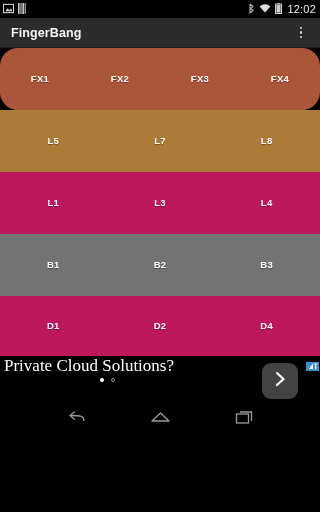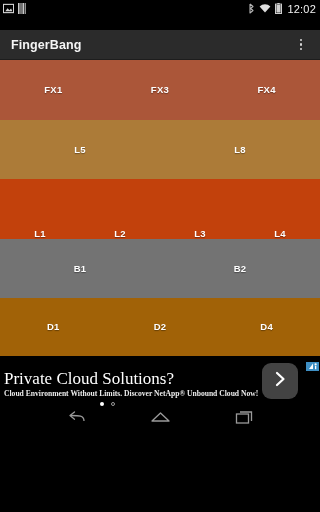--- a/index.html
+++ b/index.html
@@ -32,21 +32,20 @@
   }
   .sb-ico { display:block; }
 
   
   .actionbar {
     height:30px; flex:0 0 30px;
     background:#2b2b2b;
     display:flex; align-items:center;
     padding:0 10px 0 11px;
     border-bottom:1px solid #1d1d1d;
-    margin-top:12px;
   }
   .app-title {
     color:#f5f5f5; font-size:12.5px; font-weight:bold;
     letter-spacing:0.1px;
   }
   .overflow {
     margin-left:auto;
     width:18px; height:24px;
     display:flex; flex-direction:column;
     align-items:center; justify-content:center; gap:2px;
@@ -73,21 +72,21 @@
     letter-spacing:0.3px;
     text-shadow:0 1px 1px rgba(0,0,0,.35);
     user-select:none;
   }
 
   
   .ad {
     flex:0 0 50px; height:50px;
     background:#000;
     position:relative;
-    display:flex; align-items:flex-end;
+    display:flex; align-items:flex-start;
     overflow:hidden;
     cursor:pointer;
   }
   .ad-text { padding-left:4px; width:232px; }
   .ad-title {
     font-family:"Liberation Serif", serif;
     color:#ffffff;
     font-size:17px;
     line-height:19px;
     white-space:nowrap;
@@ -184,78 +183,83 @@
   <div class="actionbar">
     <span class="app-title">FingerBang</span>
     <div class="overflow">
       <i></i>
       <i></i>
       <i></i>
     </div>
   </div>
 
   <div class="grid">
-      <div class="pad-row" style="background: rgb(171, 86, 57); flex: 78 0 0px;">
+      <div class="pad-row" style="background: rgb(171, 86, 57); flex: 78 0 0px; border-radius: 18px;">
         <div class="pad">
           <span class="pad-label">FX1</span>
         </div>
         <div class="pad">
+          <span class="pad-label">FX2</span>
+        </div>
+        <div class="pad">
           <span class="pad-label">FX3</span>
         </div>
         <div class="pad">
           <span class="pad-label">FX4</span>
         </div>
       </div>
       <div class="pad-row" style="background: rgb(172, 123, 56); flex: 78 0 0px;">
         <div class="pad">
           <span class="pad-label">L5</span>
         </div>
         <div class="pad">
+          <span class="pad-label">L7</span>
+        </div>
+        <div class="pad">
           <span class="pad-label">L8</span>
         </div>
       </div>
-      <div class="pad-row" style="background: #c2410c; flex: 78 0 0px; align-items: flex-end;">
+      <div class="pad-row" style="background: #be185d; flex: 78 0 0px;">
         <div class="pad">
           <span class="pad-label">L1</span>
         </div>
         <div class="pad">
-          <span class="pad-label">L2</span>
-        </div>
-        <div class="pad">
           <span class="pad-label">L3</span>
         </div>
         <div class="pad">
           <span class="pad-label">L4</span>
         </div>
       </div>
       <div class="pad-row" style="background: #737373; flex: 78 0 0px;">
         <div class="pad">
           <span class="pad-label">B1</span>
         </div>
         <div class="pad">
           <span class="pad-label">B2</span>
         </div>
-      </div>
-      <div class="pad-row" style="background: #a16207; flex: 76 0 0px;">
+        <div class="pad">
+          <span class="pad-label">B3</span>
+        </div>
+      </div>
+      <div class="pad-row" style="background: #be185d; flex: 76 0 0px;">
         <div class="pad">
           <span class="pad-label">D1</span>
         </div>
         <div class="pad">
           <span class="pad-label">D2</span>
         </div>
         <div class="pad">
           <span class="pad-label">D4</span>
         </div>
       </div>
     </div>
 
   <div class="ad">
     <div class="ad-text">
       <div class="ad-title">Private Cloud Solutions?</div>
-      <div class="ad-sub">Cloud Environment Without Limits. Discover NetApp® Unbound Cloud Now!</div>
       <div class="ad-dots">
           <span class="on"></span>
           <span class="off"></span>
         </div>
     </div>
     <div class="ad-cta">
       <span>
         <svg width="16" height="18" viewBox="0 0 16 18">
           <path d="M5 3 L11.5 9 L5 15" fill="none" stroke="#ffffff" stroke-width="2.2" stroke-linecap="round" stroke-linejoin="round"></path>
         </svg>

